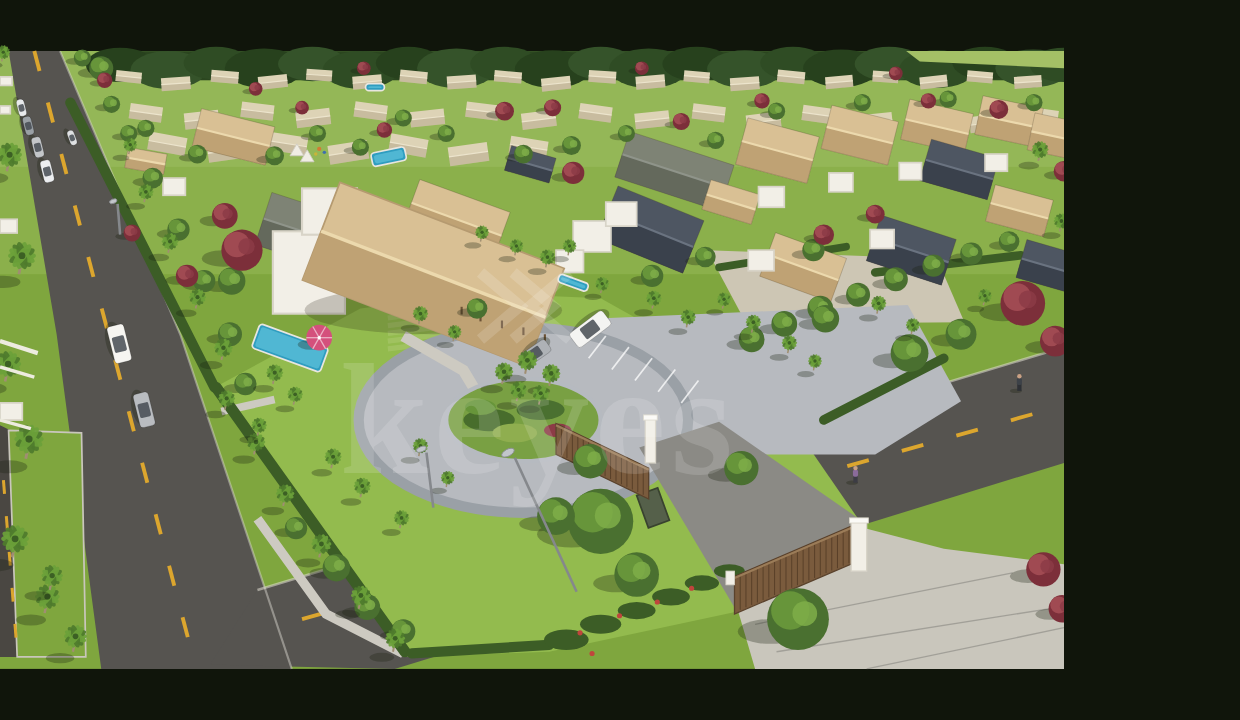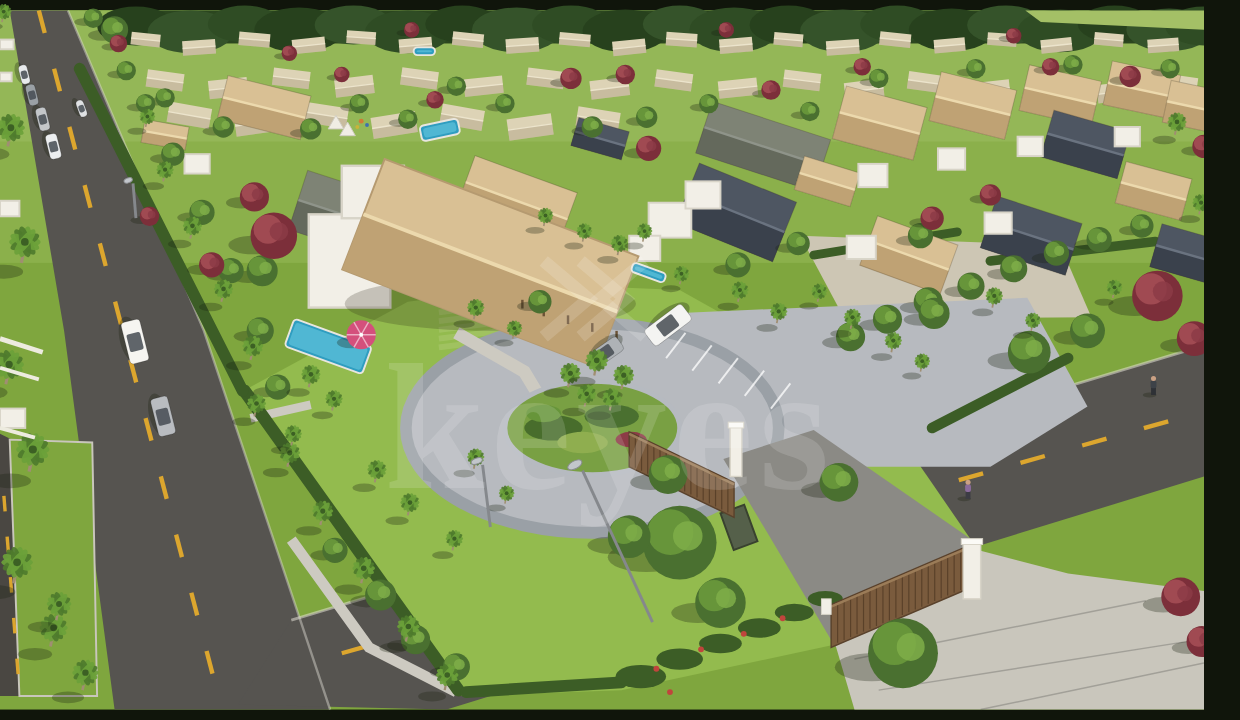--- a/index.html
+++ b/index.html
@@ -1,16 +1,16 @@
 <!DOCTYPE html>
 <html><head>
 <meta charset="utf-8">
 <style>
   html,body{margin:0;padding:0;background:#10150b;}
-  .scene{position:relative;width:1204px;height:720px;overflow:hidden;font-family:"Liberation Sans",sans-serif;}
+  .scene{position:relative;width:1064px;height:720px;overflow:hidden;font-family:"Liberation Sans",sans-serif;}
   .scene svg{display:block;width:100%;height:100%;}
   .wm-text{font-family:"Liberation Serif",serif;font-weight:bold;font-size:186px;fill:#ffffff;opacity:.14;letter-spacing:6px;}
   .wm-logo path{stroke:#ffffff;stroke-width:13;fill:none;opacity:.15;stroke-linejoin:miter;}
 </style>
 </head>
 <body>
 
 <div class="scene">
   <svg id="scene-svg" viewBox="0 0 1240 720" aria-hidden="false">
     <g id="scenery">

